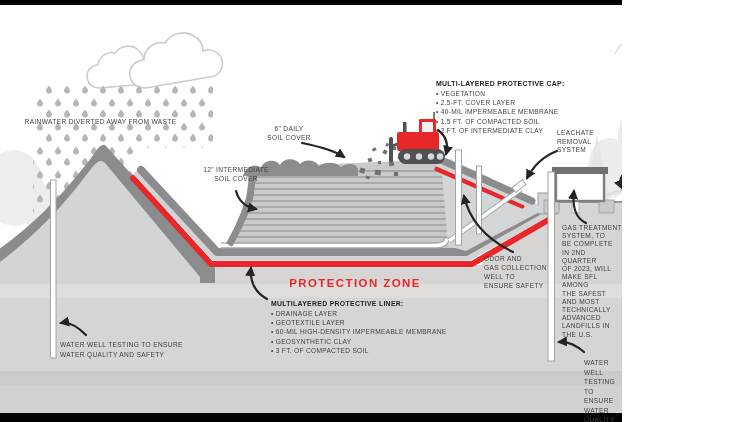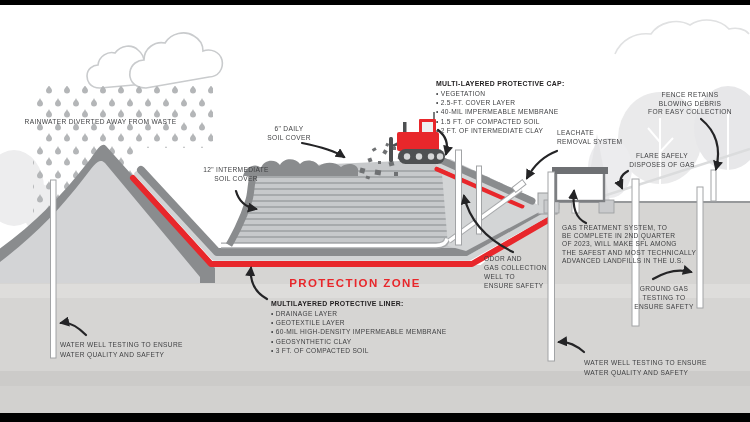--- a/index.html
+++ b/index.html
@@ -1,16 +1,16 @@
 <!DOCTYPE html>
 <html><head>
 <meta charset="utf-8">
 <style>
   html,body{margin:0;padding:0;background:#ffffff;}
-  #stage{position:relative;width:750px;height:422px;overflow:hidden;background:#e5e5e5;
+  #stage{position:relative;width:622px;height:422px;overflow:hidden;background:#e5e5e5;
          font-family:"Liberation Sans",sans-serif;}
   #scene{position:absolute;left:0;top:0;}
   .lbl{position:absolute;font:400 6.6px/8.7px "Liberation Sans",sans-serif;
        letter-spacing:.35px;color:#3e3f41;white-space:pre-line;}
   .center{text-align:center;}
   .blk{position:absolute;}
   .blk .hd{font:700 6.9px/9px "Liberation Sans",sans-serif;letter-spacing:.3px;color:#232122;}
   .blk ul{margin:1px 0 0 0;padding:0;list-style:none;}
   .blk li{font:400 6.6px/9.2px "Liberation Sans",sans-serif;letter-spacing:.3px;color:#3e3f41;}
   .pzone{position:absolute;font:700 11.5px/12px "Liberation Sans",sans-serif;

